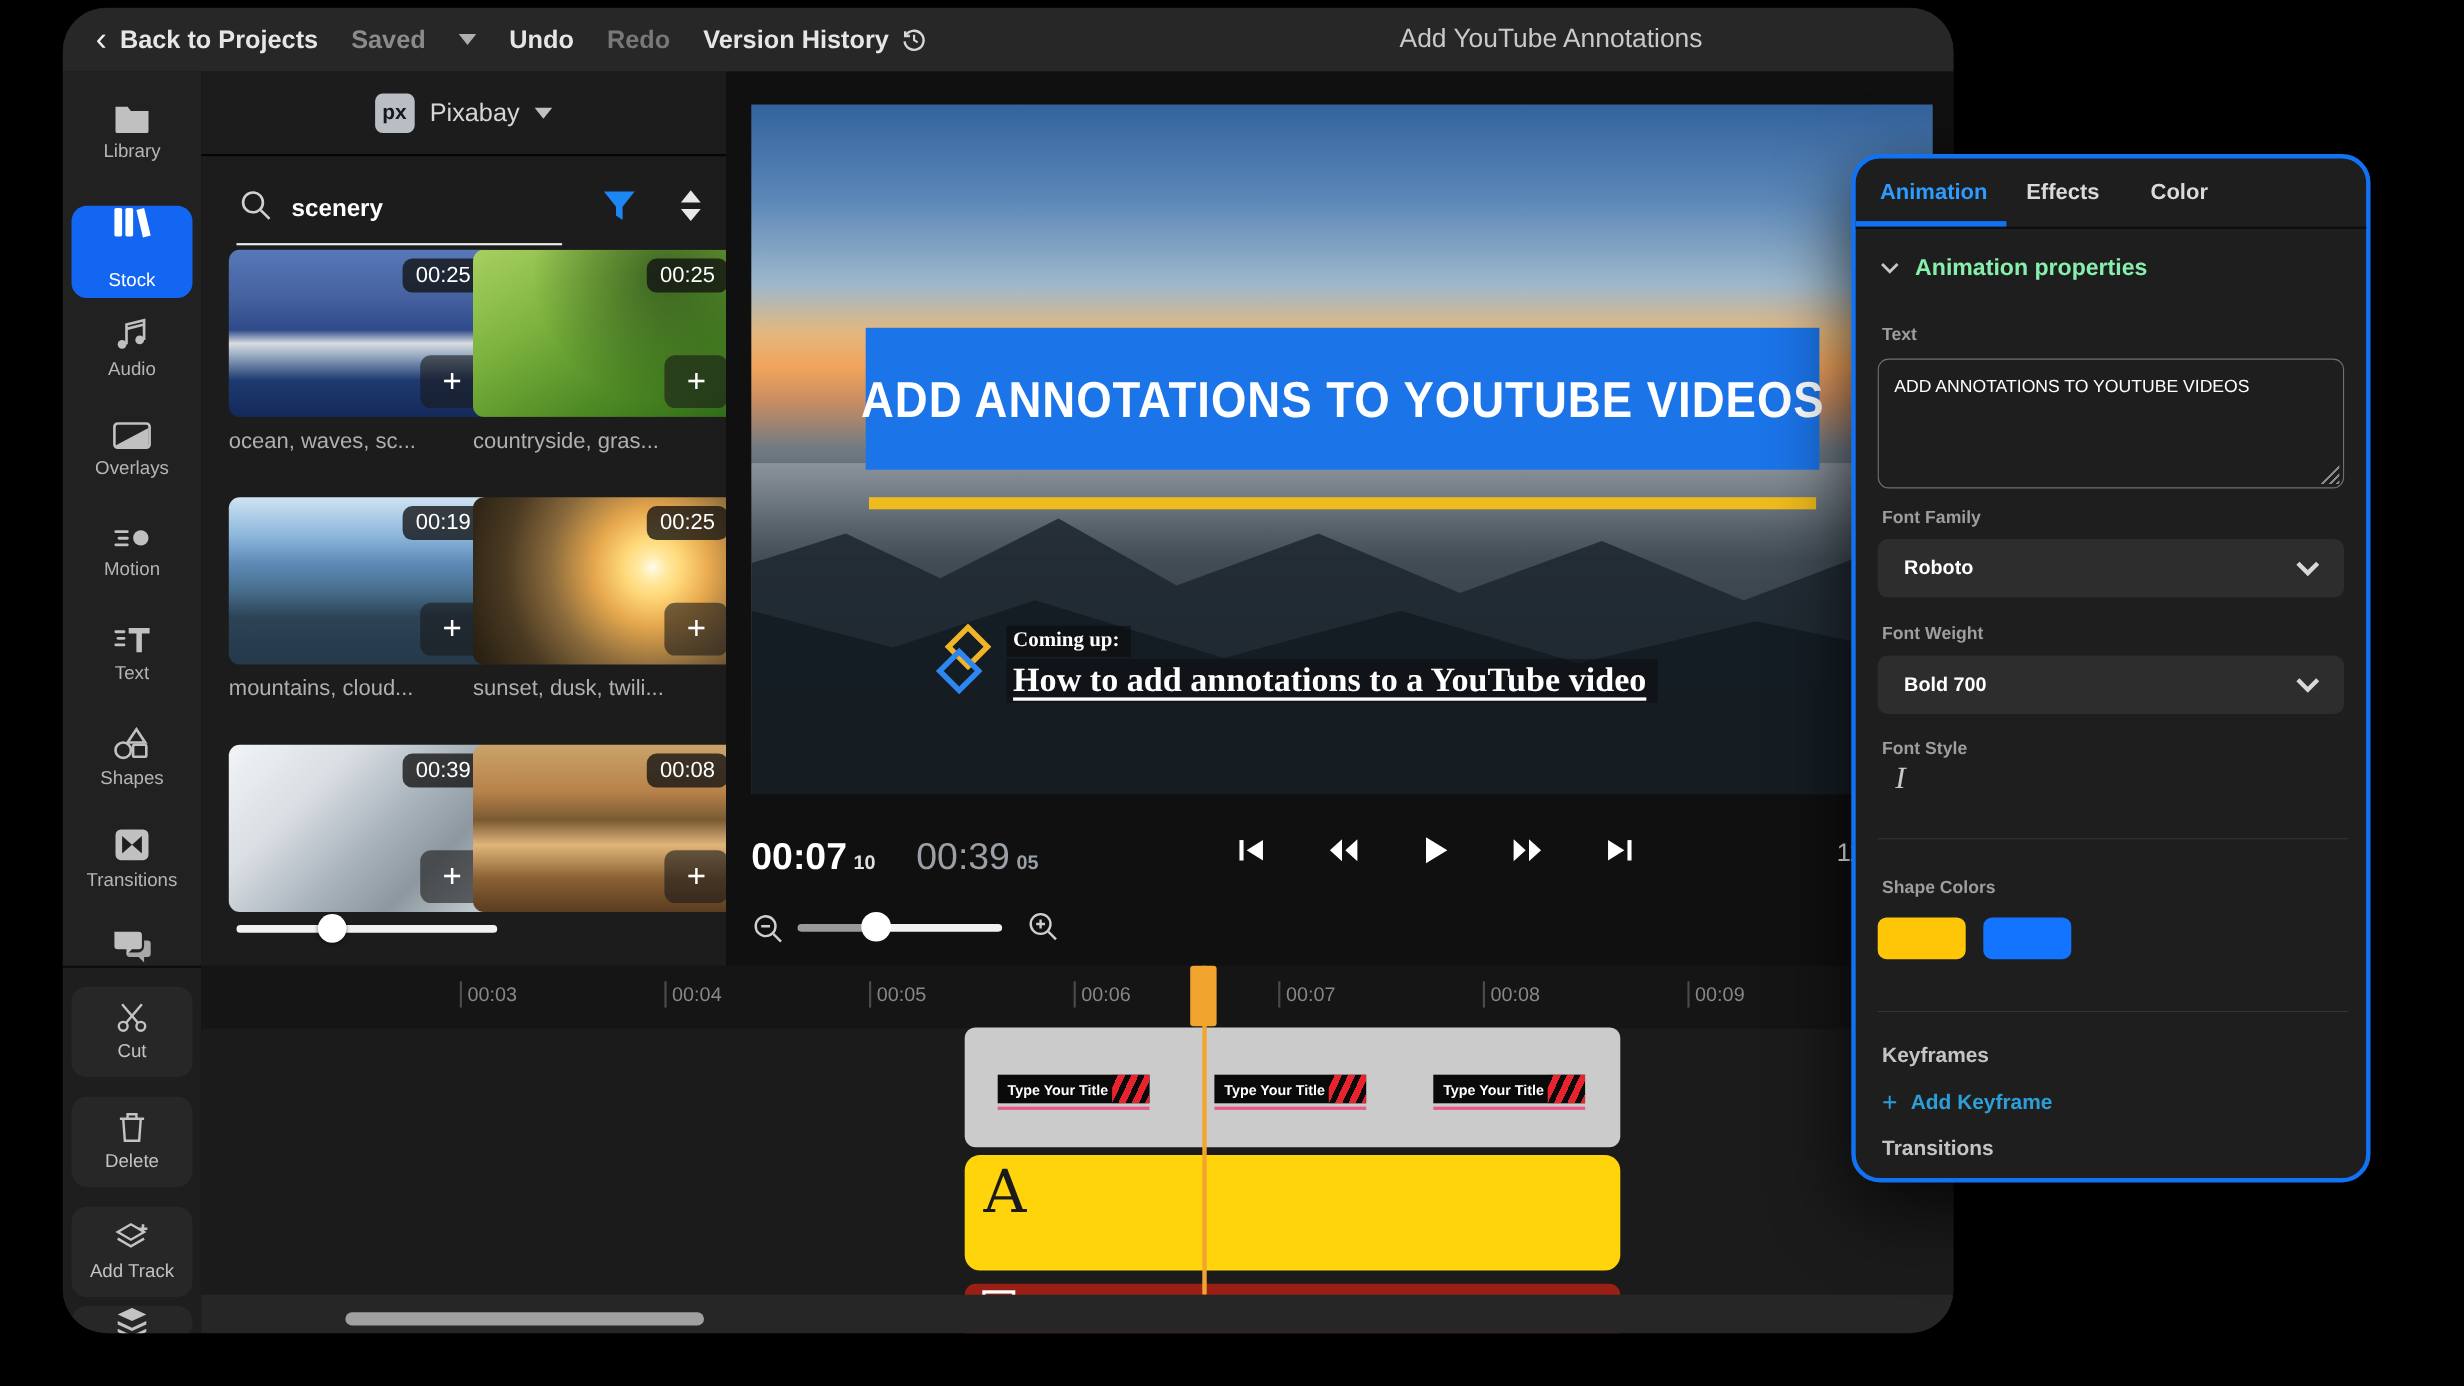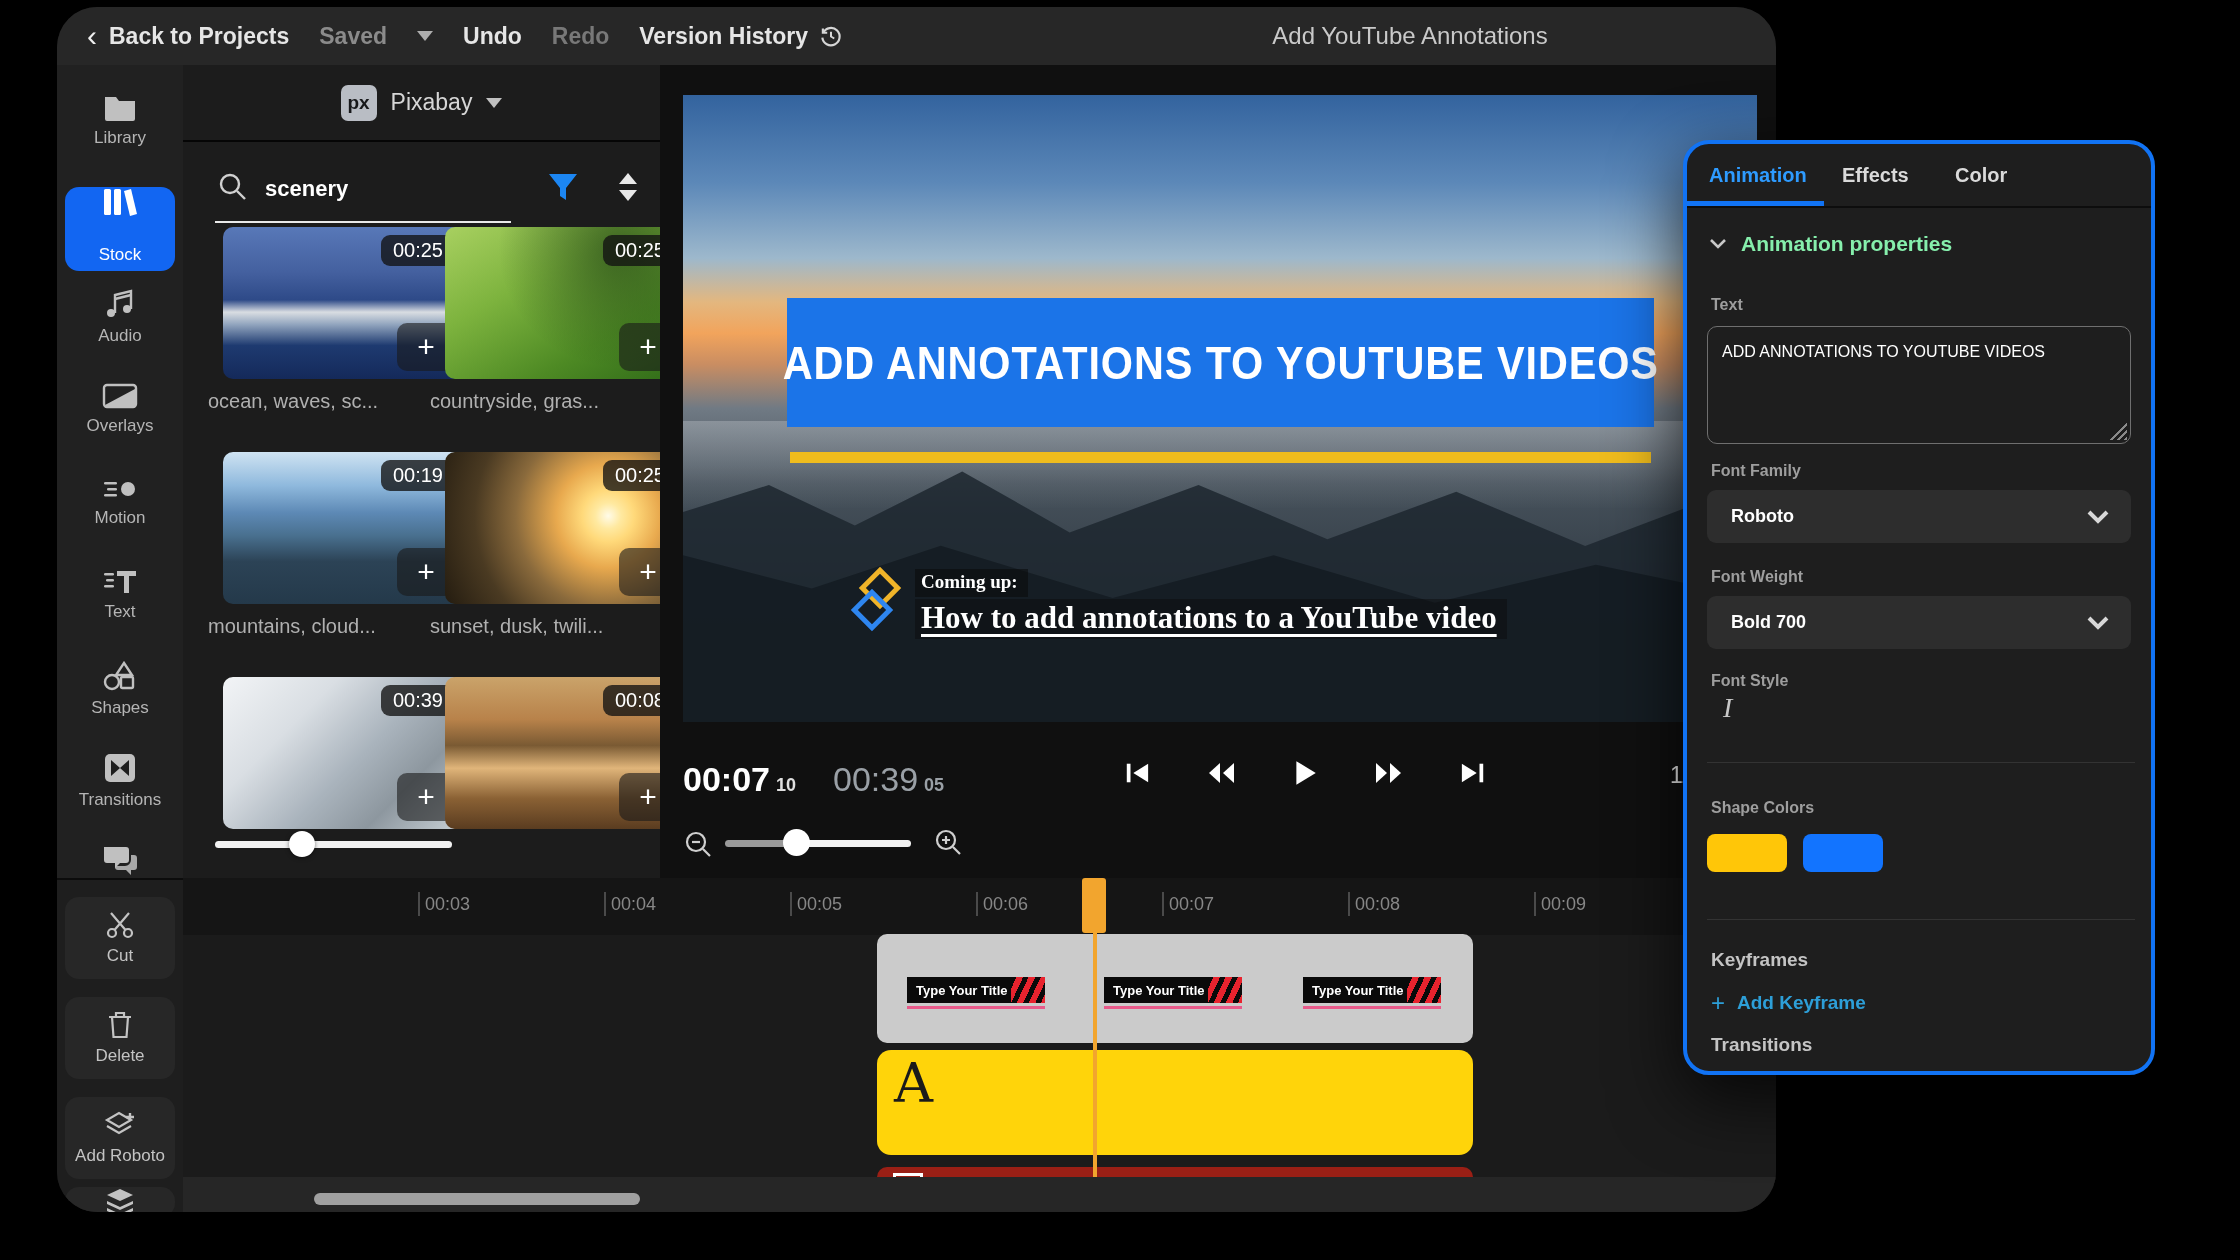--- a/index.html
+++ b/index.html
@@ -43,21 +43,21 @@
                 justify-content:center; gap:14px; border-bottom:2px solid #050505; }
   .px-badge { width:36px; height:36px; background:#b9bdc4; border-radius:7px; color:#17181a; font-size:19px;
               font-weight:700; display:flex; align-items:center; justify-content:center; }
   .provider { font-size:23px; color:#d6d6d6; }
   .search-row { position:absolute; left:0; top:92px; width:100%; height:70px; }
   .search-underline { position:absolute; left:32px; top:64px; width:296px; height:2px; background:#e9e9e9; }
   .search-input { position:absolute; left:82px; top:12px; width:240px; height:40px; background:transparent; border:none;
                   outline:none; color:#fff; font-size:22px; font-weight:700; font-family:"Liberation Sans",sans-serif; }
   .grid { position:absolute; left:0; top:162px; width:100%; }
   .card { position:absolute; width:202px; }
-  .thumb { position:relative; width:240px; height:152px; border-radius:10px; overflow:hidden;margin-left:15px; }
+  .thumb { position:relative; width:240px; height:152px; border-radius:10px; overflow:hidden; }
   .thumb-0 { background:linear-gradient(180deg,#5878b8 0%,#44609f 30%,#2e4a88 48%,#d9dde2 56%,#93a6bf 64%,#1e3a70 78%,#14295a 100%); }
   .thumb-1 { background:radial-gradient(circle at 72% 14%, rgba(25,55,18,.6), transparent 55%),
              linear-gradient(150deg,#a8d060 0%,#7db33e 35%,#4e8a24 70%,#2f6a18 100%); }
   .thumb-2 { background:linear-gradient(180deg,#cfe3f2 0%,#8fb9dd 22%,#5d89b5 40%,#49708f 55%,#2c4356 72%,#24394a 100%); }
   .thumb-3 { background:radial-gradient(circle at 68% 42%, #fffbe8 0%, #ffe9a0 7%, #ffd97a 14%, #e8a94e 28%, #8a6a3c 50%, #4a3a22 72%, #241c10 100%); }
   .thumb-4 { background:linear-gradient(135deg,#f2f4f6 0%,#d9dee3 30%,#aab4bd 55%,#8d979f 75%,#c9d1d6 100%); }
   .thumb-5 { background:linear-gradient(180deg,#caa36a 0%,#b8824a 28%,#7a5a33 45%,#e0b57a 60%,#8a6134 80%,#5a3c20 100%); }
   .dur { position:absolute; right:8px; top:8px; background:rgba(18,18,18,.78); color:#fff; font-size:20px;
          padding:4px 12px; border-radius:9px; }
   .addbtn { position:absolute; right:8px; bottom:8px; width:58px; height:48px; background:rgba(25,25,25,.6);
@@ -276,21 +276,21 @@
           <path d="M2 7 h22 M9 7 V3 h8 v4 M5 7 l1.5 20 h13 L21 7"></path>
         </svg>
         <span class="lbl">Delete</span>
       </div>
       <div class="tool-item" style="top:217px">
         <svg class="icon-svg" width="34" height="30" viewBox="0 0 34 30" fill="none" stroke="#c3c3c3" stroke-width="2.2">
           <path d="M4 16 l12 7 12-7"></path>
           <path d="M4 10 l12 7 12-7 -12-7 z"></path>
           <path d="M27 3 v8 M23 7 h8" stroke-width="2.4"></path>
         </svg>
-        <span class="lbl">Add Roboto</span>
+        <span class="lbl">Add Track</span>
       </div>
       <div class="tool-item" style="top:307px;height:30px">
         <svg class="icon-svg" width="34" height="26" viewBox="0 0 34 26" fill="#c3c3c3">
           <path d="M17 0 l13 6 -13 6 L4 6 z"></path>
           <path d="M4 12 l13 6 13-6 v3 l-13 6 -13-6 z"></path>
           <path d="M4 19 l13 6 13-6 v3 l-13 6 -13-6 z"></path>
         </svg>
       </div>
     </div>
 

